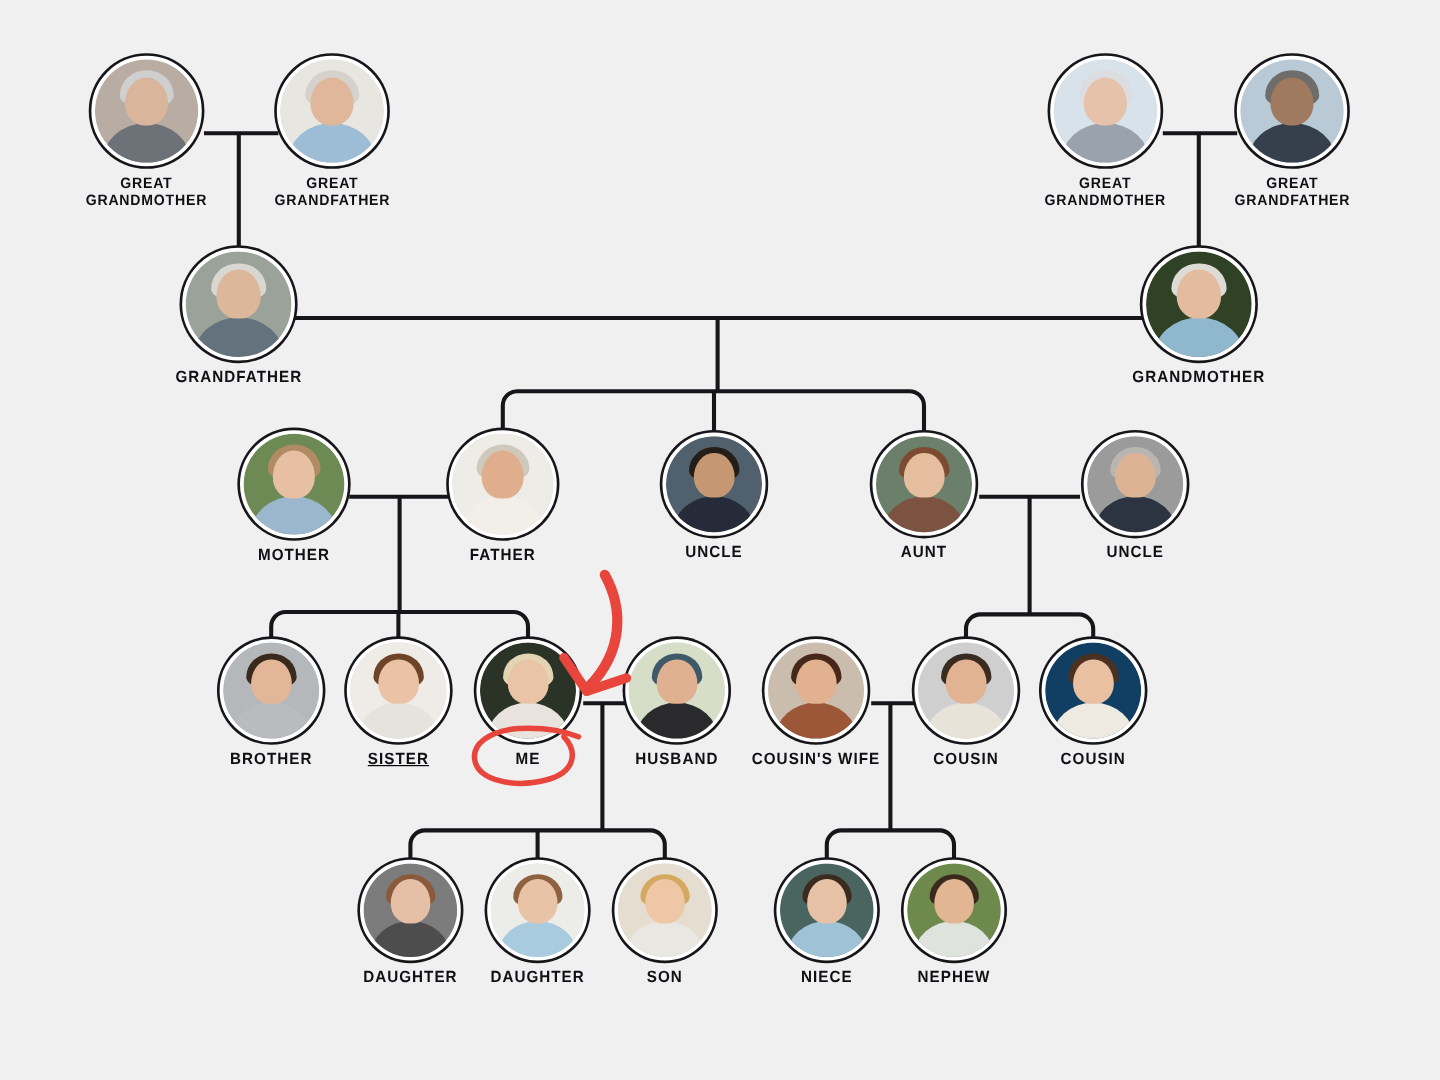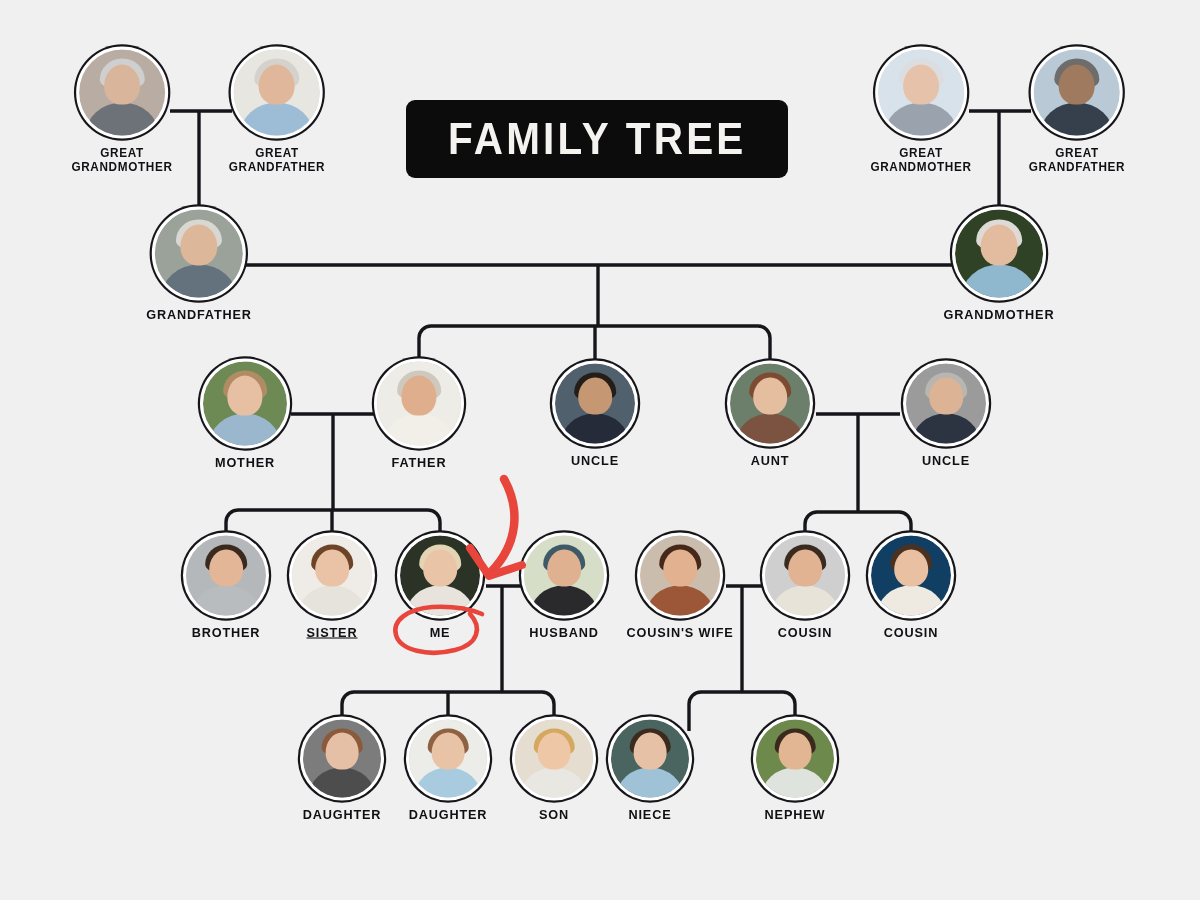--- a/index.html
+++ b/index.html
@@ -152,23 +152,20 @@
       <path d="M342 731 V704 a12 12 0 0 1 12 -12 H542 a12 12 0 0 1 12 12 V731"></path>
       <path d="M448 692 V731"></path>
 
       <path d="M726 586 H782"></path>
       <path d="M742 586 V692"></path>
 
       <path d="M689 731 V704 a12 12 0 0 1 12 -12 H783 a12 12 0 0 1 12 12 V731"></path>
     </g>
   </svg>
 
-  <div id="title-card" style="background: rgb(12, 12, 12);">
-    <div id="title-text" style="color: rgb(244, 243, 239);">FAMILY TREE</div>
-  </div>
 
   <div id="nodes-layer">
       <div class="node" style="left: 122px; top: 110px;">
         <div class="portrait" style="width: 86px; height: 86px;">
           <div class="ph" style="background: rgb(185, 173, 163);"></div>
           <div class="body" style="background: rgb(109, 113, 120);"></div>
           <div class="hair" style="background: rgb(207, 207, 207);"></div>
           <div class="head" style="background: rgb(216, 181, 155);"></div>
         </div>
         <div class="label small">GREAT
@@ -350,21 +347,21 @@
       </div>
       <div class="node" style="left: 554px; top: 769px;">
         <div class="portrait" style="width: 78px; height: 78px;">
           <div class="ph" style="background: rgb(229, 221, 207);"></div>
           <div class="body" style="background: rgb(233, 231, 226);"></div>
           <div class="hair" style="background: rgb(212, 169, 95);"></div>
           <div class="head" style="background: rgb(238, 199, 167);"></div>
         </div>
         <div class="label">SON</div>
       </div>
-      <div class="node" style="left: 650px; top: 769px;">
+      <div class="node" style="left: 689px; top: 769px;">
         <div class="portrait" style="width: 78px; height: 78px;">
           <div class="ph" style="background: rgb(74, 100, 96);"></div>
           <div class="body" style="background: rgb(159, 194, 214);"></div>
           <div class="hair" style="background: rgb(59, 42, 30);"></div>
           <div class="head" style="background: rgb(230, 193, 165);"></div>
         </div>
         <div class="label">NIECE</div>
       </div>
       <div class="node" style="left: 795px; top: 769px;">
         <div class="portrait" style="width: 78px; height: 78px;">

